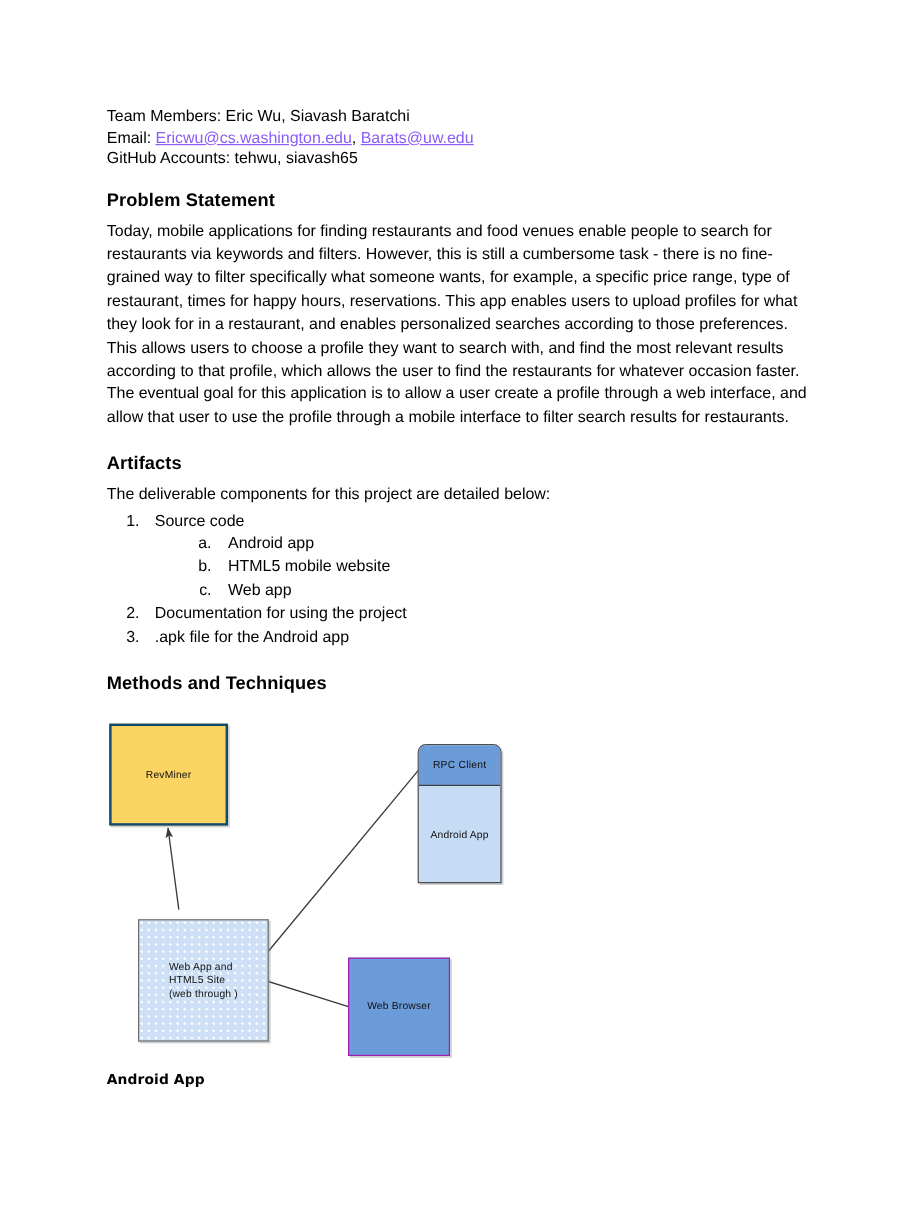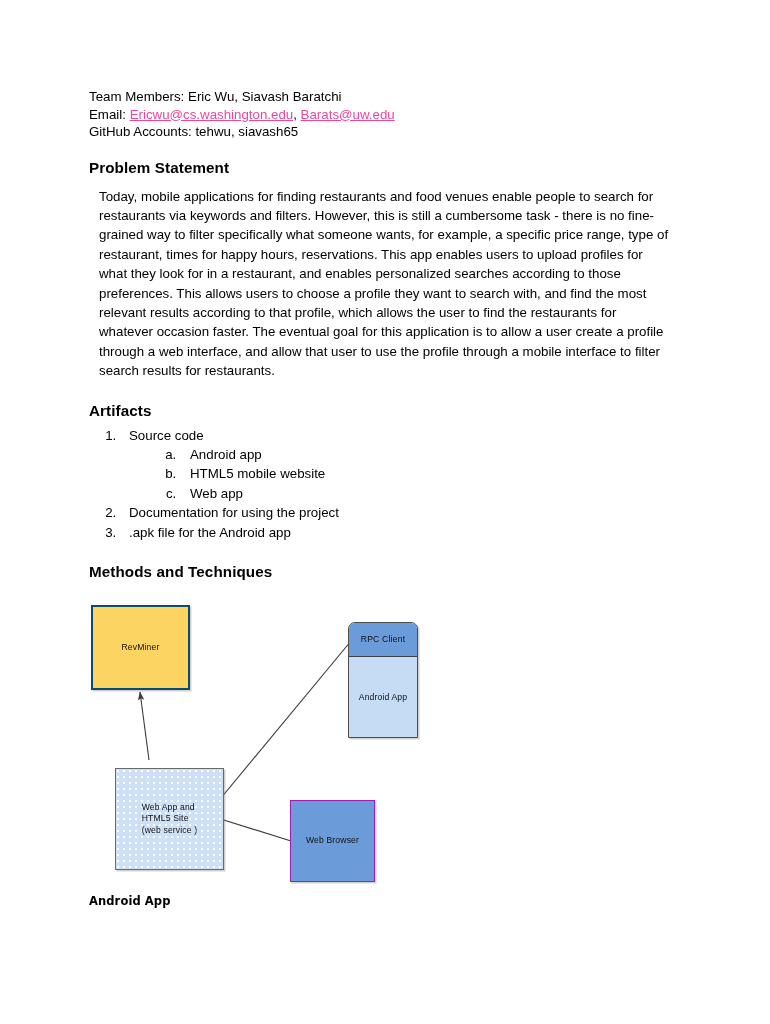--- a/index.html
+++ b/index.html
@@ -29,41 +29,41 @@
     top: 88px;
     width: 594px;
   }
   .meta-line {
     font-size: 13.3px;
     line-height: 17.5px;
     color: #000;
     white-space: nowrap;
   }
   .link {
-    color: #ec4899;
+    color: #8b5cf6;
     text-decoration: underline;
   }
   .sep {
     color: #000;
     text-decoration: none;
   }
   h2.section {
     font-size: 15.2px;
     font-weight: bold;
     margin: 17px 0 6px 0;
     line-height: 19px;
     letter-spacing: 0.1px;
   }
   h2.section.tight {
     margin-top: 20px;
   }
   p.para {
     font-size: 13.3px;
     line-height: 19.4px;
-    margin: 10px;
+    margin: 0;
     text-align: left;
   }
   p.intro {
     font-size: 13.3px;
     line-height: 19.4px;
     margin: 0 0 2px 0;
   }
   ol.lvl1 {
     margin: 0;
     padding-left: 31px;
@@ -191,20 +191,21 @@
       <a class="link" href="#">Ericwu@cs.washington.edu</a><span class="sep">,</span>
       <a class="link" href="#">Barats@uw.edu</a>
     </div>
 
     <div class="meta-line">GitHub Accounts:  tehwu, siavash65</div>
 
     <h2 class="section">Problem Statement</h2>
     <p class="para">Today, mobile applications for finding restaurants and food venues enable people to search for restaurants via keywords and filters. However, this is still a cumbersome task - there is no fine-grained way to filter specifically what someone wants, for example, a specific price range, type of restaurant, times for happy hours, reservations. This app enables users to upload profiles for what they look for in a restaurant, and enables personalized searches according to those preferences. This allows users to choose a profile they want to search with, and find the most relevant results according to that profile, which allows the user to find the restaurants for whatever occasion faster. The eventual goal for this application is to allow a user create a profile through a web interface, and allow that user to use the profile through a mobile interface to filter search results for restaurants.</p>
 
     <h2 class="section tight">Artifacts</h2>
+    <p class="intro">The deliverable components for this project are detailed below:</p>
 
     <ol class="lvl1">
       <li>
         <span>Source code</span>
         <ol class="lvl2">
           <li><span>Android app</span></li>
           <li><span>HTML5 mobile website</span></li>
           <li><span>Web app</span></li>
         </ol>
       </li>
@@ -241,21 +242,21 @@
         </div>
         <div class="android-body">
           <span>Android App</span>
         </div>
       </div>
 
       <div class="node node-webapp">
         <span class="label">
           <span>Web App and</span><br>
           <span>HTML5 Site</span><br>
-          <span>(web service )</span>
+          <span>(web through )</span>
         </span>
       </div>
 
       <div class="node node-browser">
         <span class="label">Web Browser</span>
       </div>
 
     </div>
 
     <h3 class="subsection">Android App</h3>

